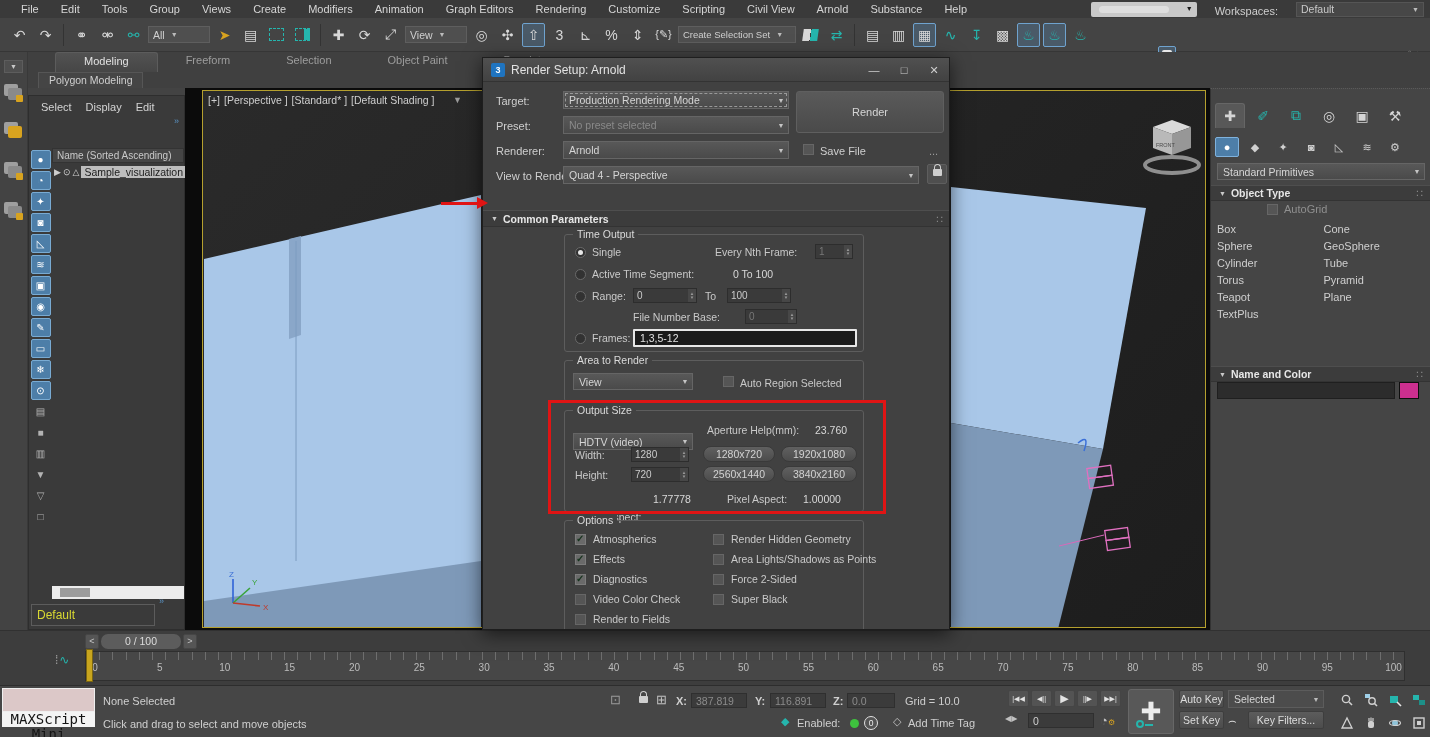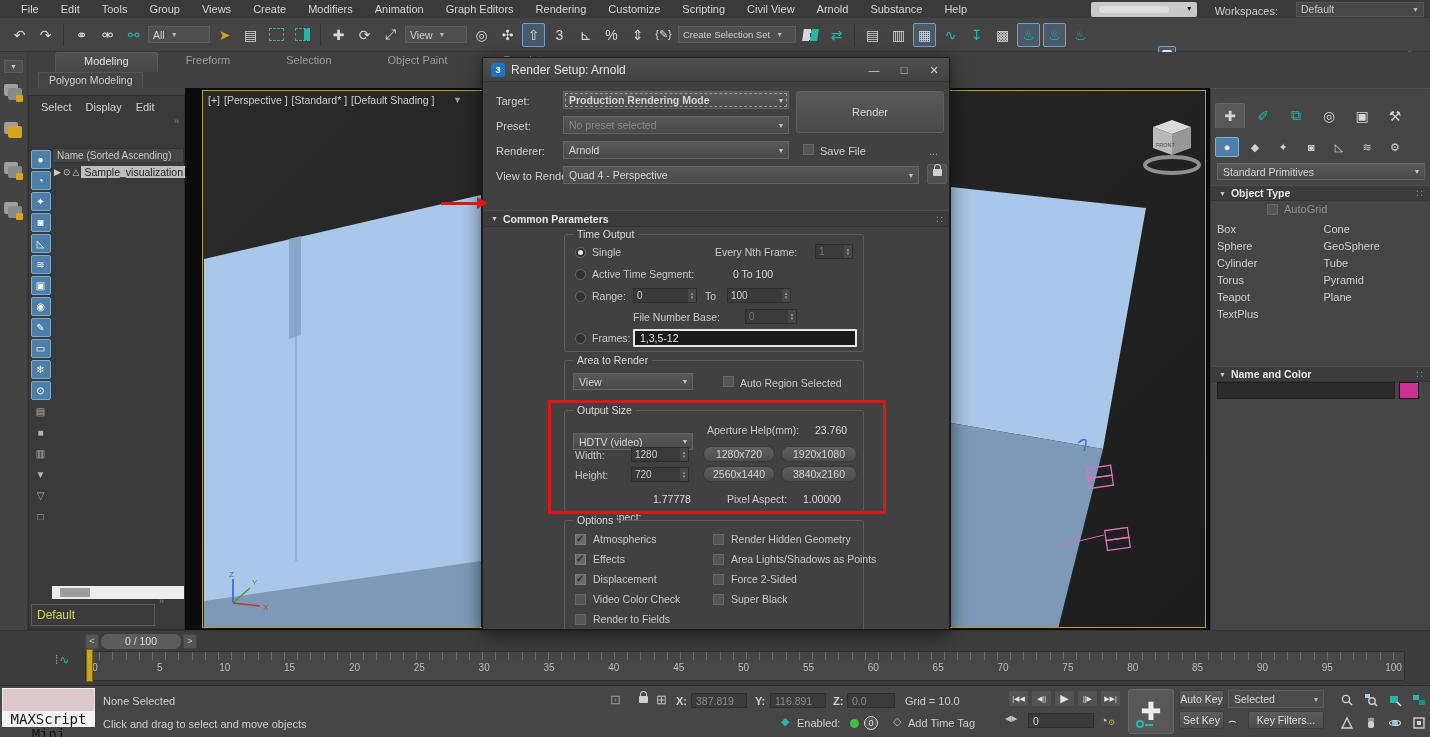--- a/index.html
+++ b/index.html
@@ -133,21 +133,21 @@
   .dlg-title .t { position:absolute; left:28px; top:5px; font-size:12px; color:#e2e2e2; }
   .dlg-btns { position:absolute; right:0; top:0; display:flex; height:24px; }
   .dlg-btns > span { width:30px; display:flex; align-items:center; justify-content:center;
                      color:#cfcfcf; font-size:11px; }
   .lbl { position:absolute; font-size:11px; color:#cfcfcf; }
   .dd { position:absolute; background:linear-gradient(#585858,#4a4a4a); border:1px solid #656565;
         display:flex; align-items:center; }
   .dd .t { flex:1; padding-left:5px; font-size:10.5px; color:#d5d5d5; white-space:nowrap; overflow:hidden; }
   .dd .a { width:14px; text-align:center; font-size:7px; color:#c5c5c5; }
   .dd.grayed .t { color:#8a8a8a; }
-  .dd.focused { outline:1px dashed #999; outline-offset:-3px;font-weight:bold; }
+  .dd.focused { outline:1px dashed #999; outline-offset:-3px; }
   .renderbtn { position:absolute; left:313px; top:33px; width:148px; height:42px;
                background:linear-gradient(#5a5a5a,#4a4a4a); border:1px solid #5f5f5f; border-radius:3px;
                color:#d5d5d5; font-size:11px; display:flex; align-items:center; justify-content:center; }
   .cb { width:11px; height:11px; background:#6a6a6a; border:1px solid #7c7c7c; display:inline-block;
         position:relative; flex:none; }
   .cb.checked::after { content:"✓"; position:absolute; left:0; top:-2px; font-size:10px; font-weight:bold; color:#16331d; }
   .cb.dim { background:#555; border-color:#666; }
   .radio { width:11px; height:11px; border-radius:50%; background:#323232; border:1px solid #6a6a6a;
            position:absolute; }
   .radio.on::after { content:""; position:absolute; left:2px; top:2px; width:5px; height:5px;
@@ -640,21 +640,21 @@
       <span class="chkrow" style="left:10px; top:12px">
           <span class="cb checked"></span>
           <span class="l">Atmospherics</span>
         </span>
       <span class="chkrow" style="left:10px; top:32px">
           <span class="cb checked"></span>
           <span class="l">Effects</span>
         </span>
       <span class="chkrow" style="left:10px; top:52px">
           <span class="cb checked"></span>
-          <span class="l">Displacement</span>
+          <span class="l">Diagnostics</span>
         </span>
       <span class="chkrow" style="left:10px; top:72px">
           <span class="cb dim"></span>
           <span class="l">Video Color Check</span>
         </span>
       <span class="chkrow" style="left:10px; top:92px">
           <span class="cb dim"></span>
           <span class="l">Render to Fields</span>
         </span>
       <span class="chkrow" style="left:148px; top:12px">

